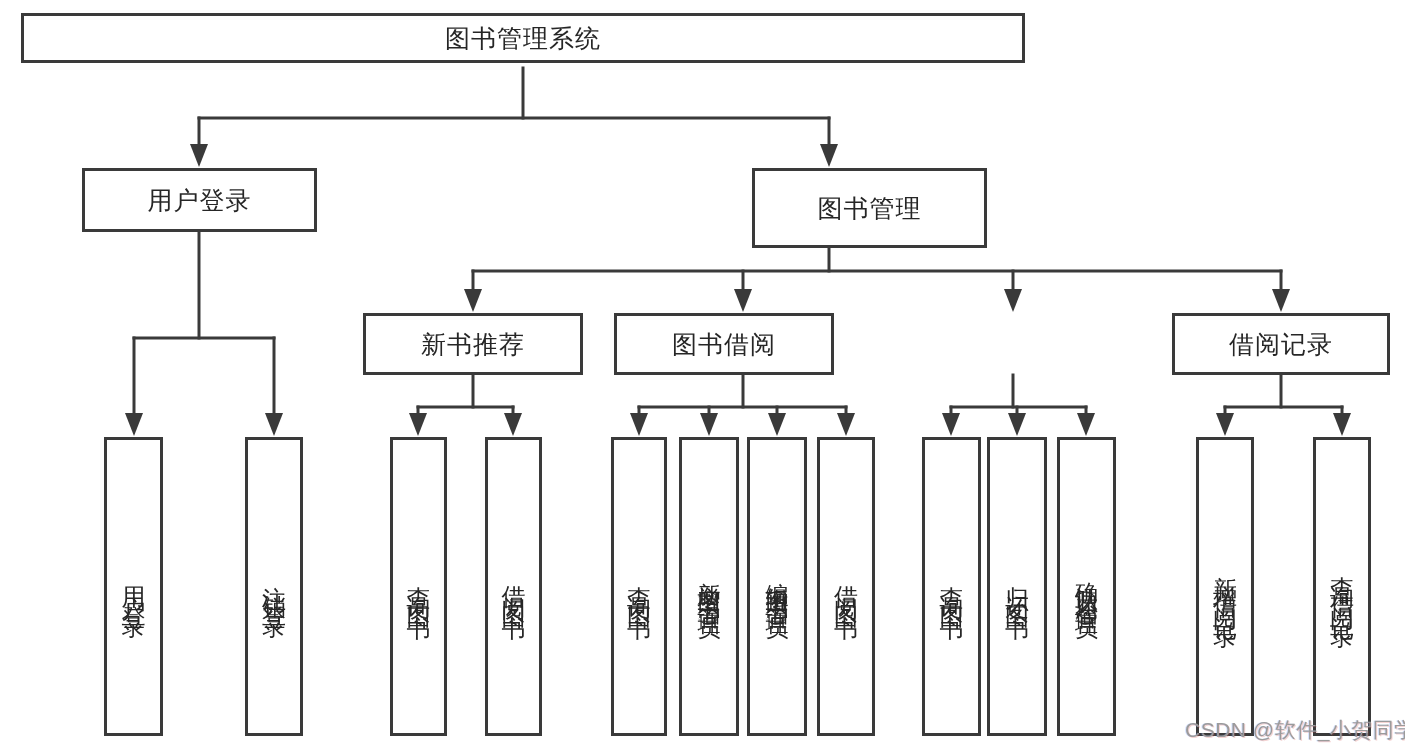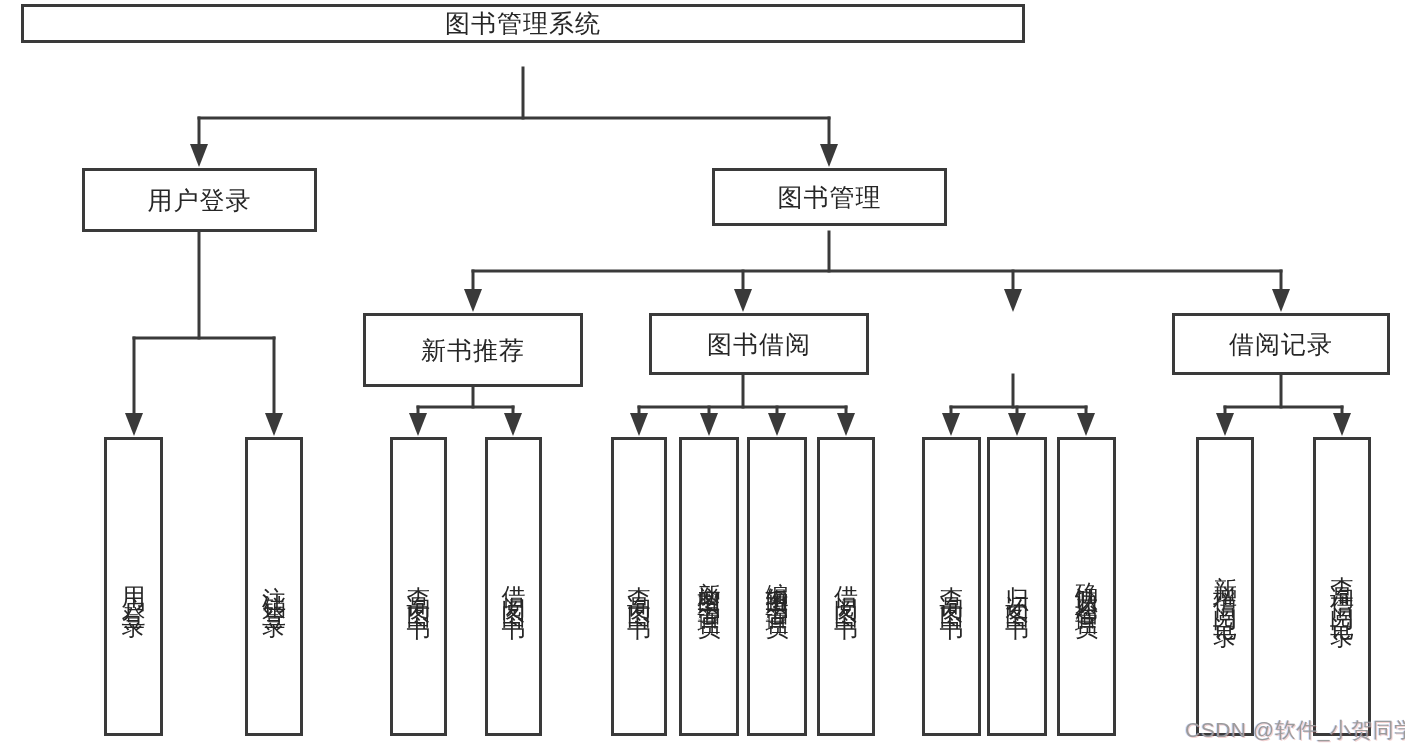--- a/index.html
+++ b/index.html
@@ -113,35 +113,35 @@
       <polygon points="768,413 786,413 777,436"></polygon>
       <polygon points="837,413 855,413 846,436"></polygon>
       <polygon points="942,413 960,413 951,436"></polygon>
       <polygon points="1008,413 1026,413 1017,436"></polygon>
       <polygon points="1077,413 1095,413 1086,436"></polygon>
       <polygon points="1216,413 1234,413 1225,436"></polygon>
       <polygon points="1333,413 1351,413 1342,436"></polygon>
     </g>
   </svg>
 
-  <div class="node h" style="left:21px;top:4px;width:1004px;height:39px">
+  <div class="node h" style="left:21px;top:13px;width:1004px;height:50px">
     <span>图书管理系统</span>
   </div>
 
   <div class="node h" style="left:82px;top:168px;width:235px;height:64px">
     <span>用户登录</span>
   </div>
-  <div class="node h" style="left:712px;top:168px;width:235px;height:58px">
+  <div class="node h" style="left:752px;top:168px;width:235px;height:80px">
     <span>图书管理</span>
   </div>
 
-  <div class="node h" style="left:363px;top:313px;width:220px;height:74px">
+  <div class="node h" style="left:363px;top:313px;width:220px;height:62px">
     <span>新书推荐</span>
   </div>
-  <div class="node h" style="left:649px;top:313px;width:220px;height:62px">
+  <div class="node h" style="left:614px;top:313px;width:220px;height:62px">
     <span>图书借阅</span>
   </div>
   <div class="node h" style="left:1172px;top:313px;width:218px;height:62px">
     <span>借阅记录</span>
   </div>
 
   <div class="node v" style="left:104px;top:437px;width:59px;height:299px">
     <span>用户登录</span>
   </div>
   <div class="node v" style="left:245px;top:437px;width:58px;height:299px">

